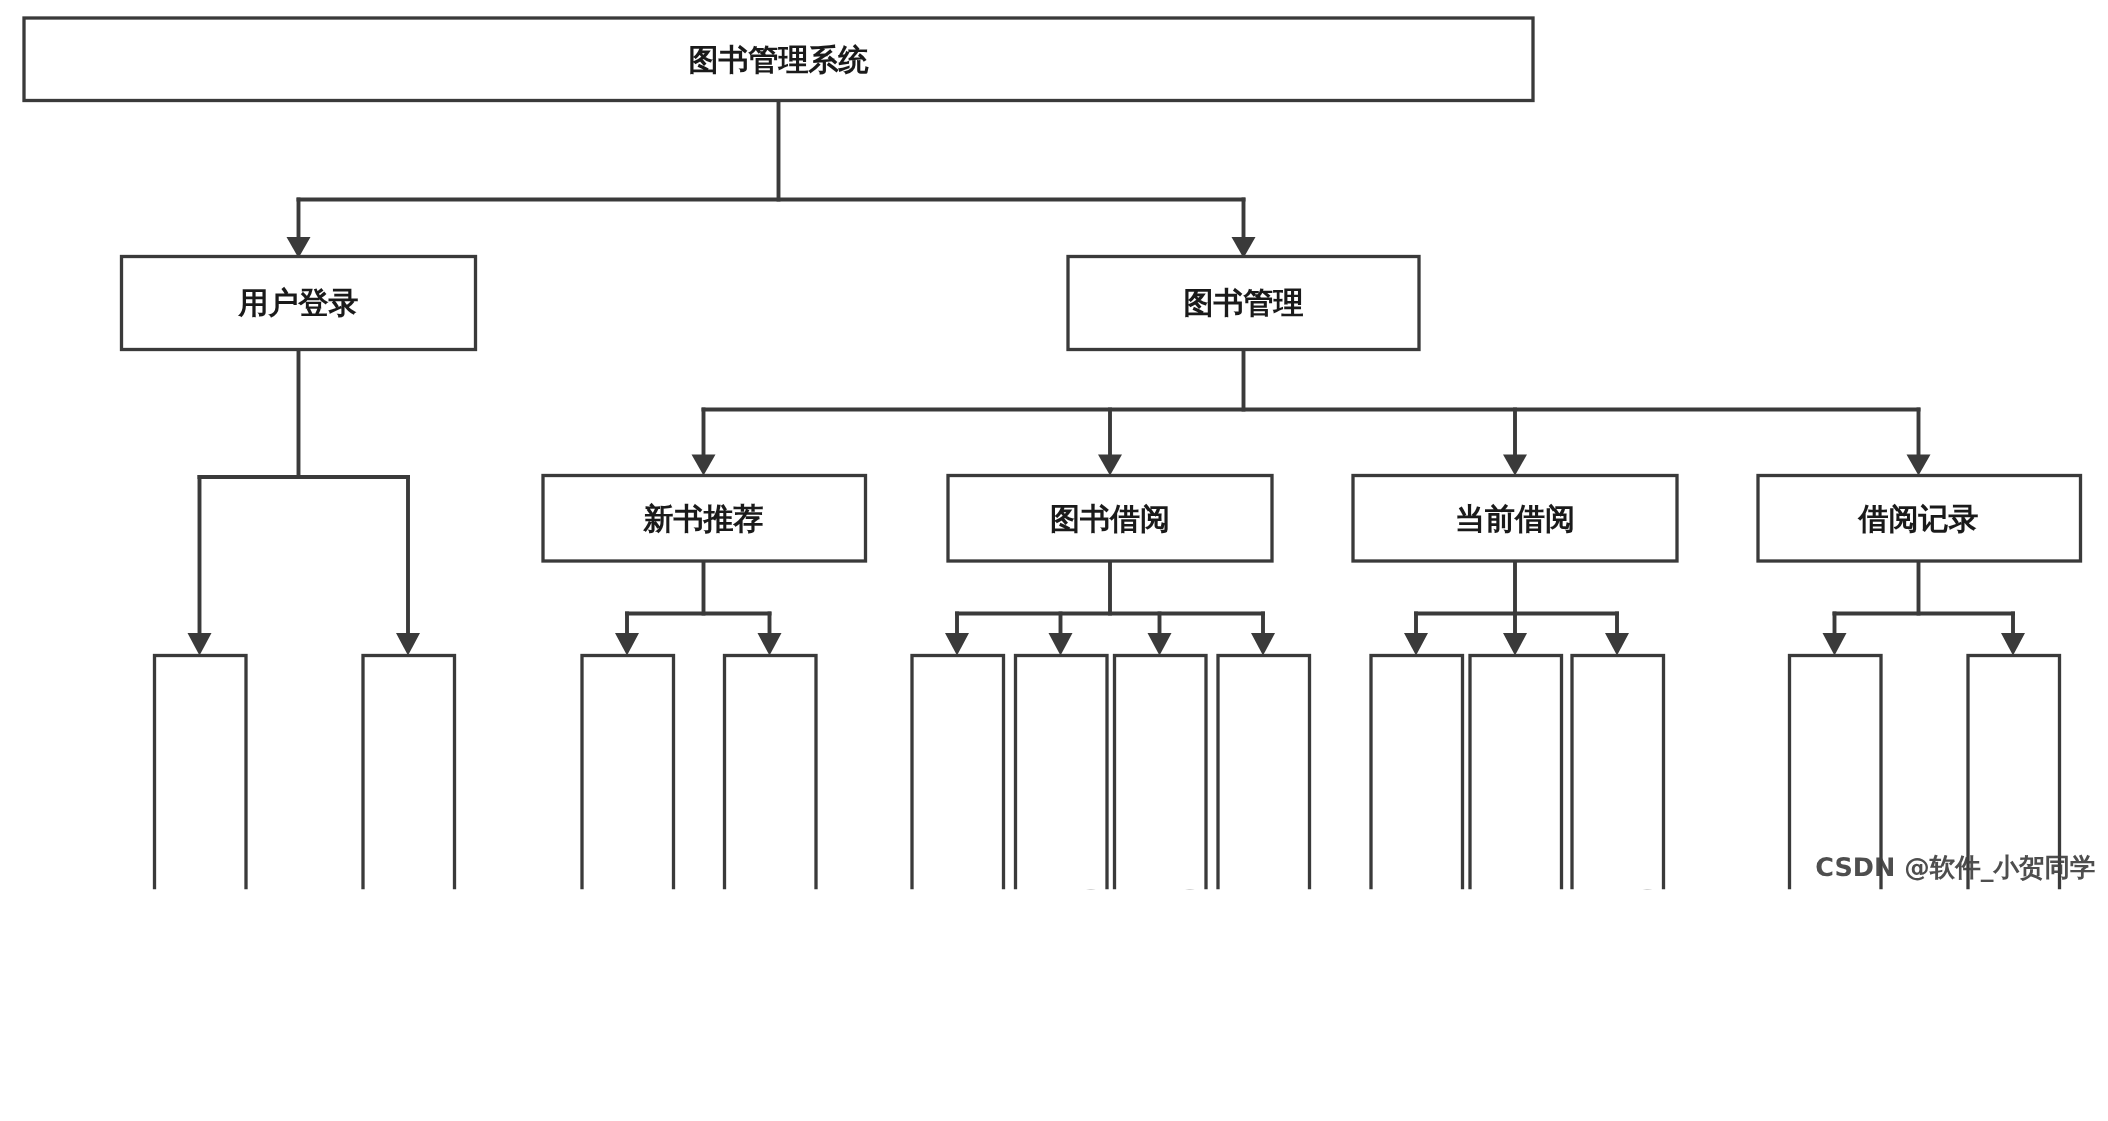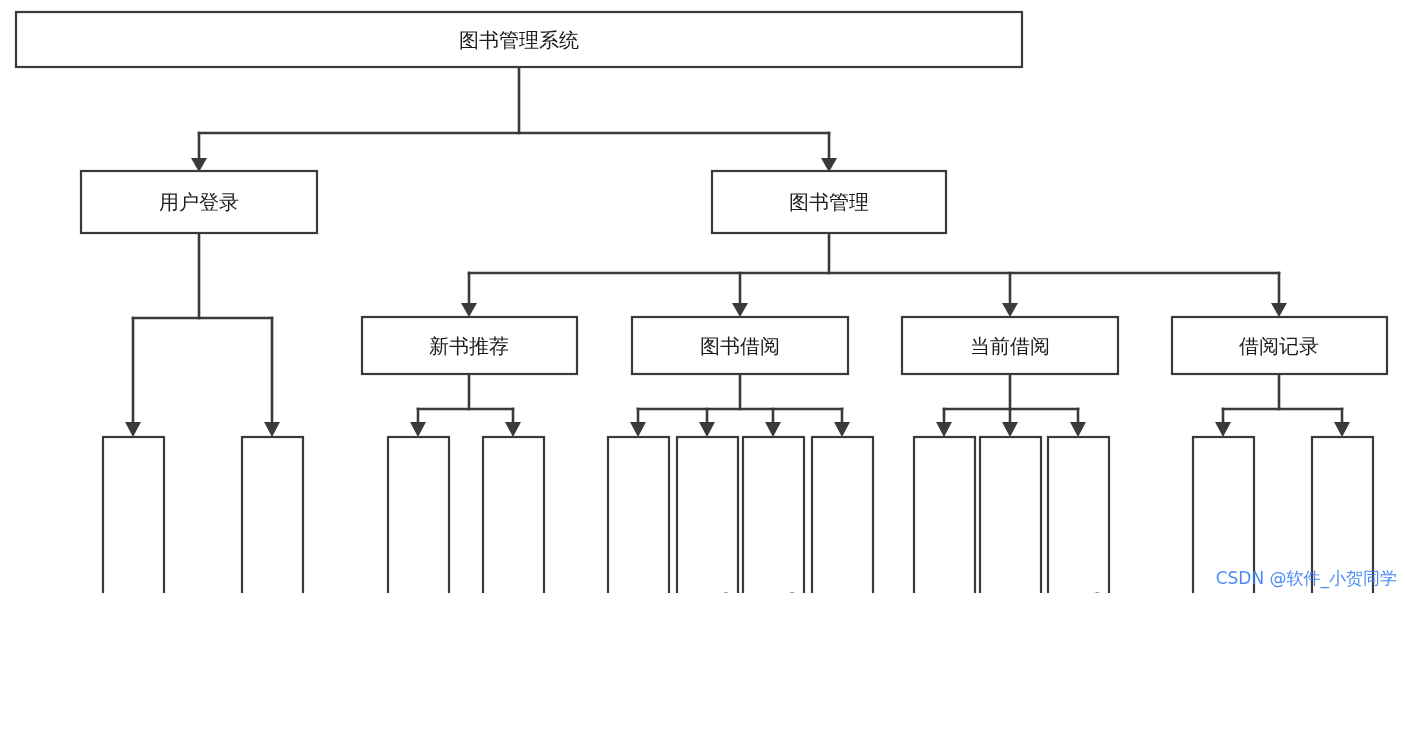--- a/index.html
+++ b/index.html
@@ -10,20 +10,21 @@
   }
   body {
     font-family: "DejaVu Sans", "Liberation Sans", sans-serif;
   }
   #diagram-root {
     position: relative;
     width: 1405px;
     height: 593px;
     background: #ffffff;
     overflow: hidden;
+    font-weight: bold;
   }
   svg.tree-svg {
     position: absolute;
     left: 0;
     top: 0;
     width: 1405px;
     height: 747px;
   }
   .node-box {
     fill: #ffffff;
@@ -62,21 +63,21 @@
     justify-content: center;
     white-space: nowrap;
     pointer-events: none;
   }
   .watermark {
     position: absolute;
     right: 8px;
     bottom: 3px;
     font-family: "DejaVu Sans", "Liberation Sans", sans-serif;
     font-size: 17px;
-    color: #3b82f6;
+    color: #404040;
     opacity: 0.92;
     white-space: nowrap;
   }
 </style>
 </head>
 <body>
 
 <div id="diagram-root">
 
   <svg class="tree-svg" viewBox="0 0 1405 747" xmlns="http://www.w3.org/2000/svg">

